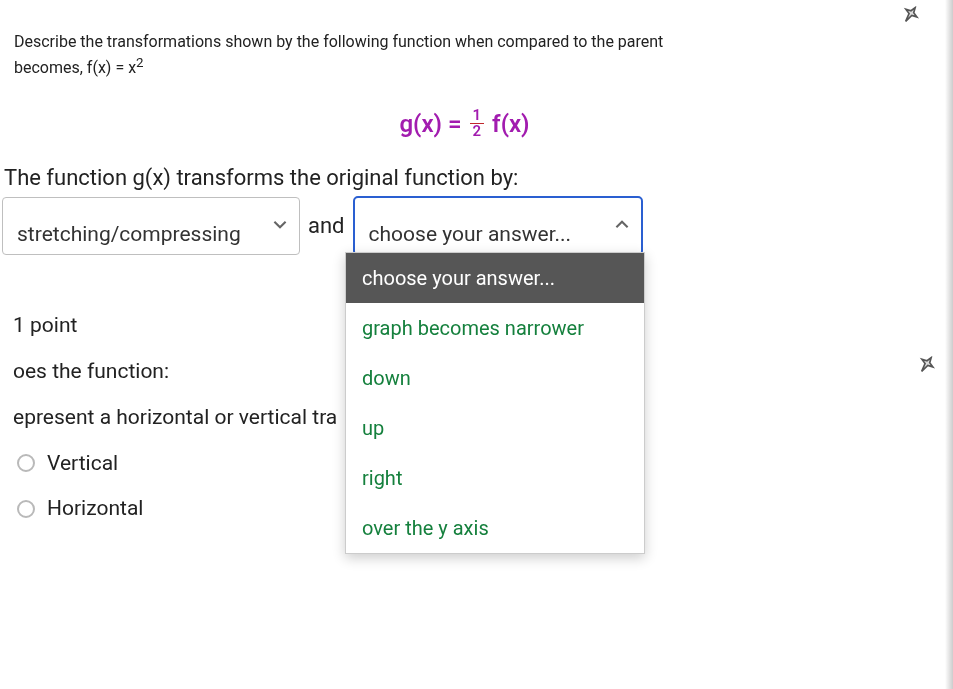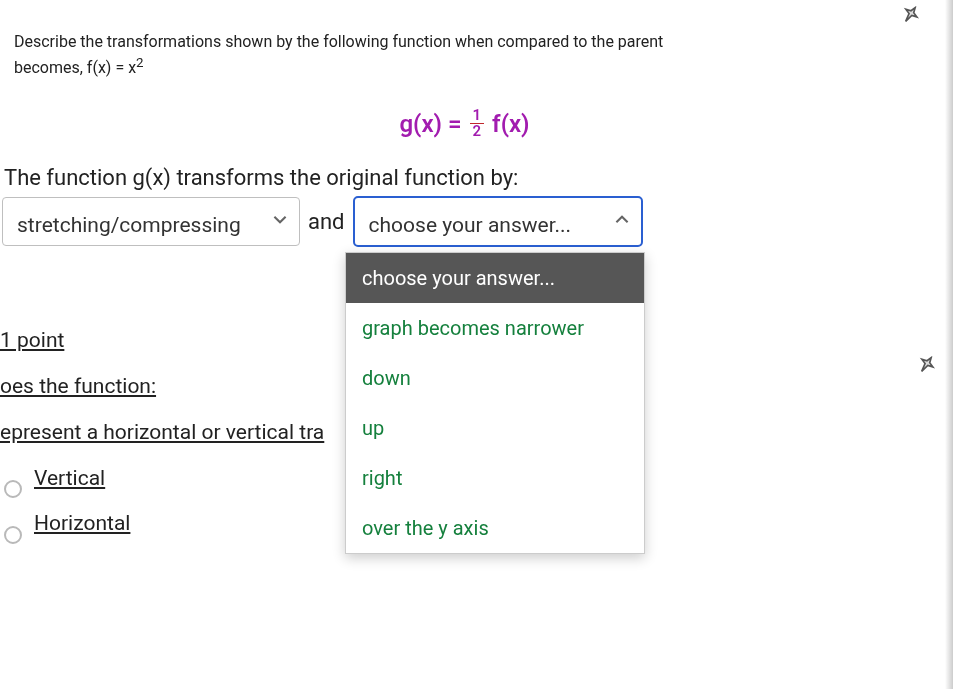--- a/index.html
+++ b/index.html
@@ -59,21 +59,21 @@
   .select-row {
     display: flex;
     align-items: center;
     gap: 8px;
     padding-left: 2px;
     position: relative;
   }
   .select-box {
     border: 1.5px solid #bfbfbf;
     border-radius: 4px;
-    padding: 15px 38px 8px 14px;
+    padding: 24px 38px 8px 14px;
     font-size: 21px;
     color: #333;
     background: #fff;
     position: relative;
     min-width: 298px;
   }
   .select-box.open {
     border: 2px solid #2a5fd1;
     border-radius: 5px;
     min-width: 290px;
@@ -103,30 +103,29 @@
   .dropdown-item {
     padding: 13px 16px;
     cursor: pointer;
     color: #15803d;
   }
   .dropdown-item.header {
     background: #565656;
     color: #fff;
   }
   .lower-block {
-    margin-top: 74px;
+    margin-top: 50px;
     font-size: 21px;
     line-height: 1.9;
-    padding-left: 0;
-    text-decoration: underline;
+    padding-left: 13px;
   }
   .lower-block > div { margin-bottom: 6px; }
   .radio-row {
     display: flex;
-    align-items: flex-end;
+    align-items: center;
     gap: 12px;
     margin: 6px 0 6px 0;
   }
   .radio-circle {
     width: 18px;
     height: 18px;
     border: 2px solid #b9b9b9;
     border-radius: 50%;
     flex: 0 0 auto;
     margin-left: 4px;

